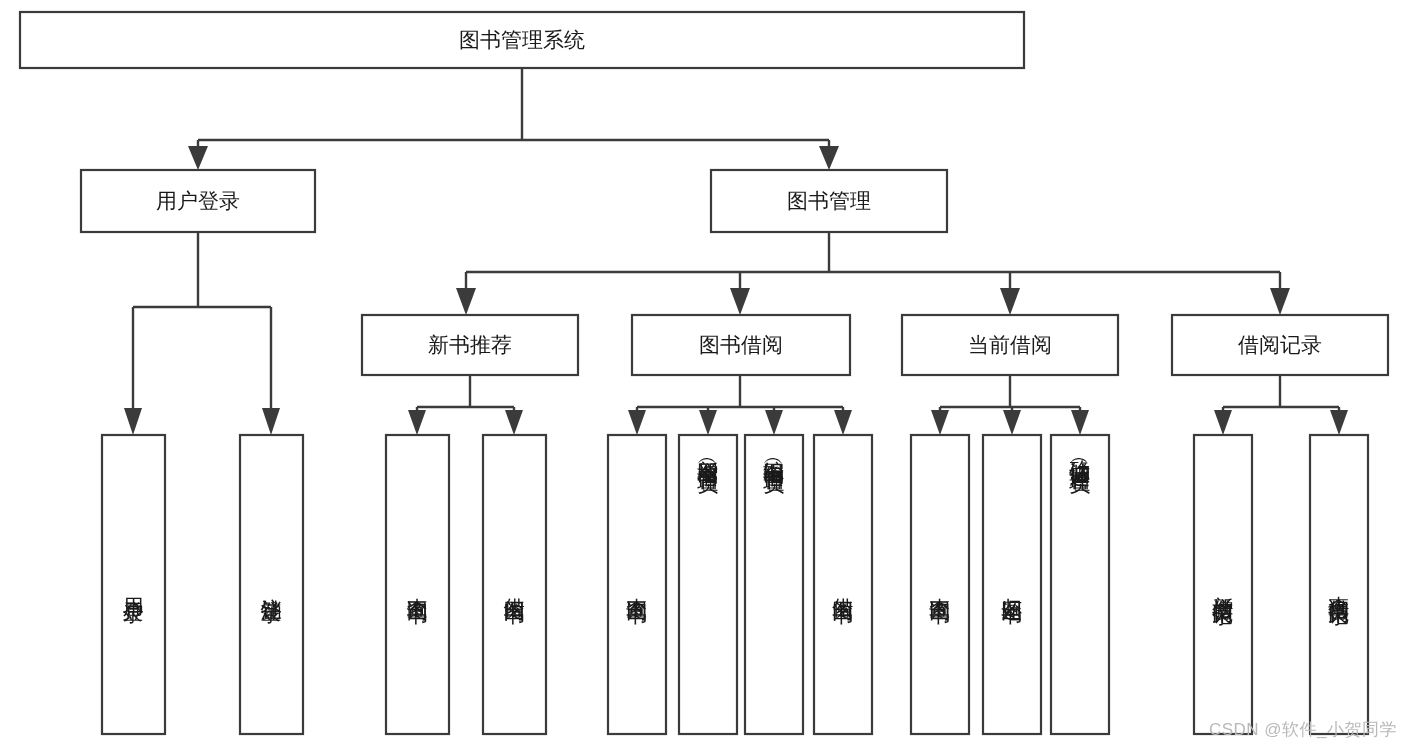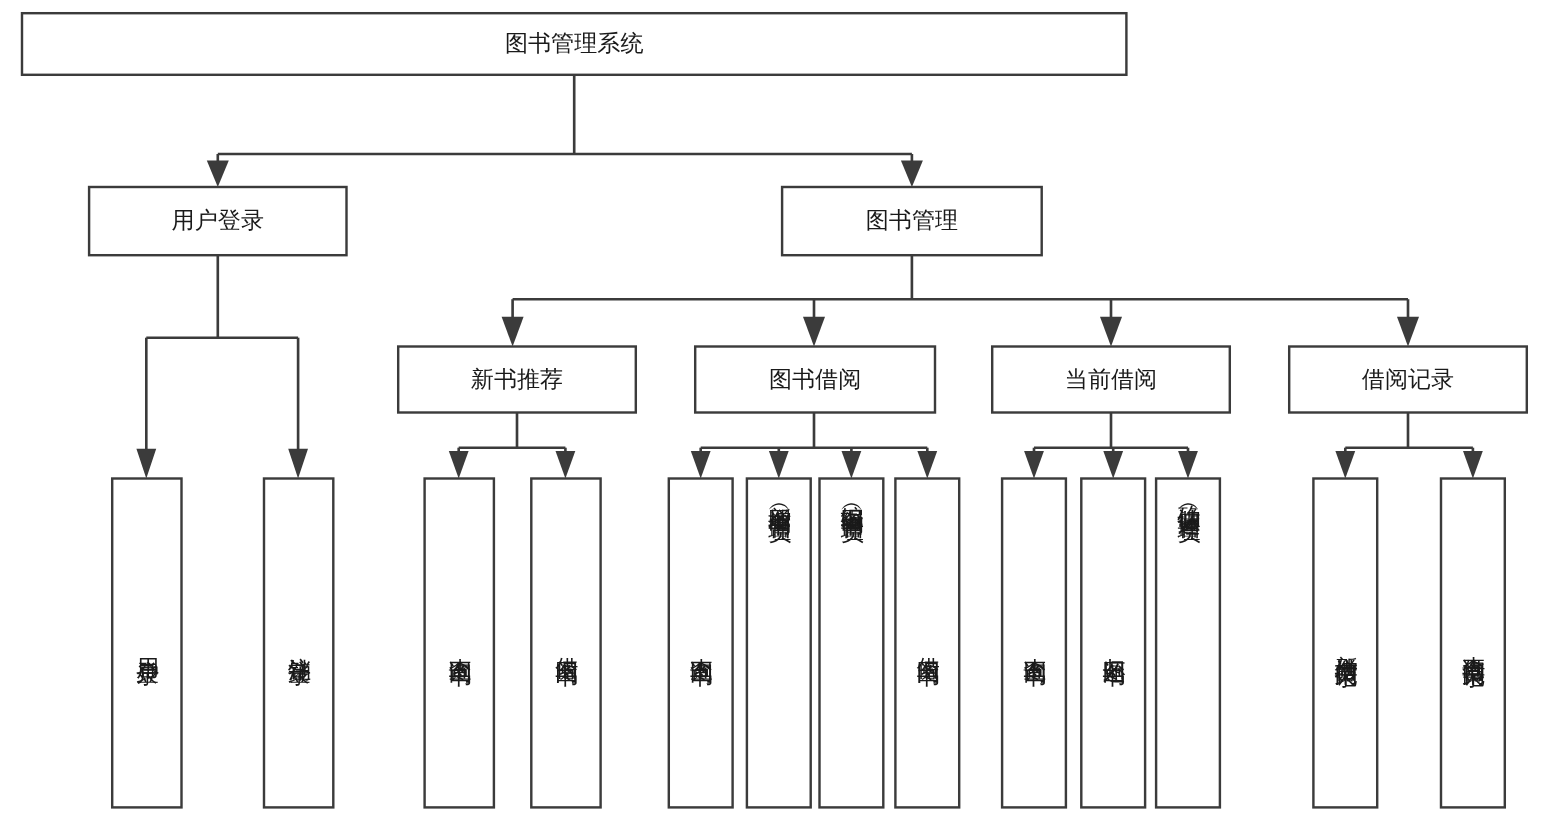--- a/index.html
+++ b/index.html
@@ -245,13 +245,14 @@
   <div class="node-label-v" style="left:1051px; top:435px; width:58px; height:299px; align-items:flex-start;">
     <span style="margin-top:8px;">确认归还（管理员）</span>
   </div>
   <div class="node-label-v" style="left:1194px; top:435px; width:58px; height:299px;">
     <span>新增借阅记录</span>
   </div>
   <div class="node-label-v" style="left:1310px; top:435px; width:58px; height:299px;">
     <span>查询借阅记录</span>
   </div>
 
+  <div id="watermark">CSDN @软件_小贺同学</div>
 </div>
 
 </body></html>

